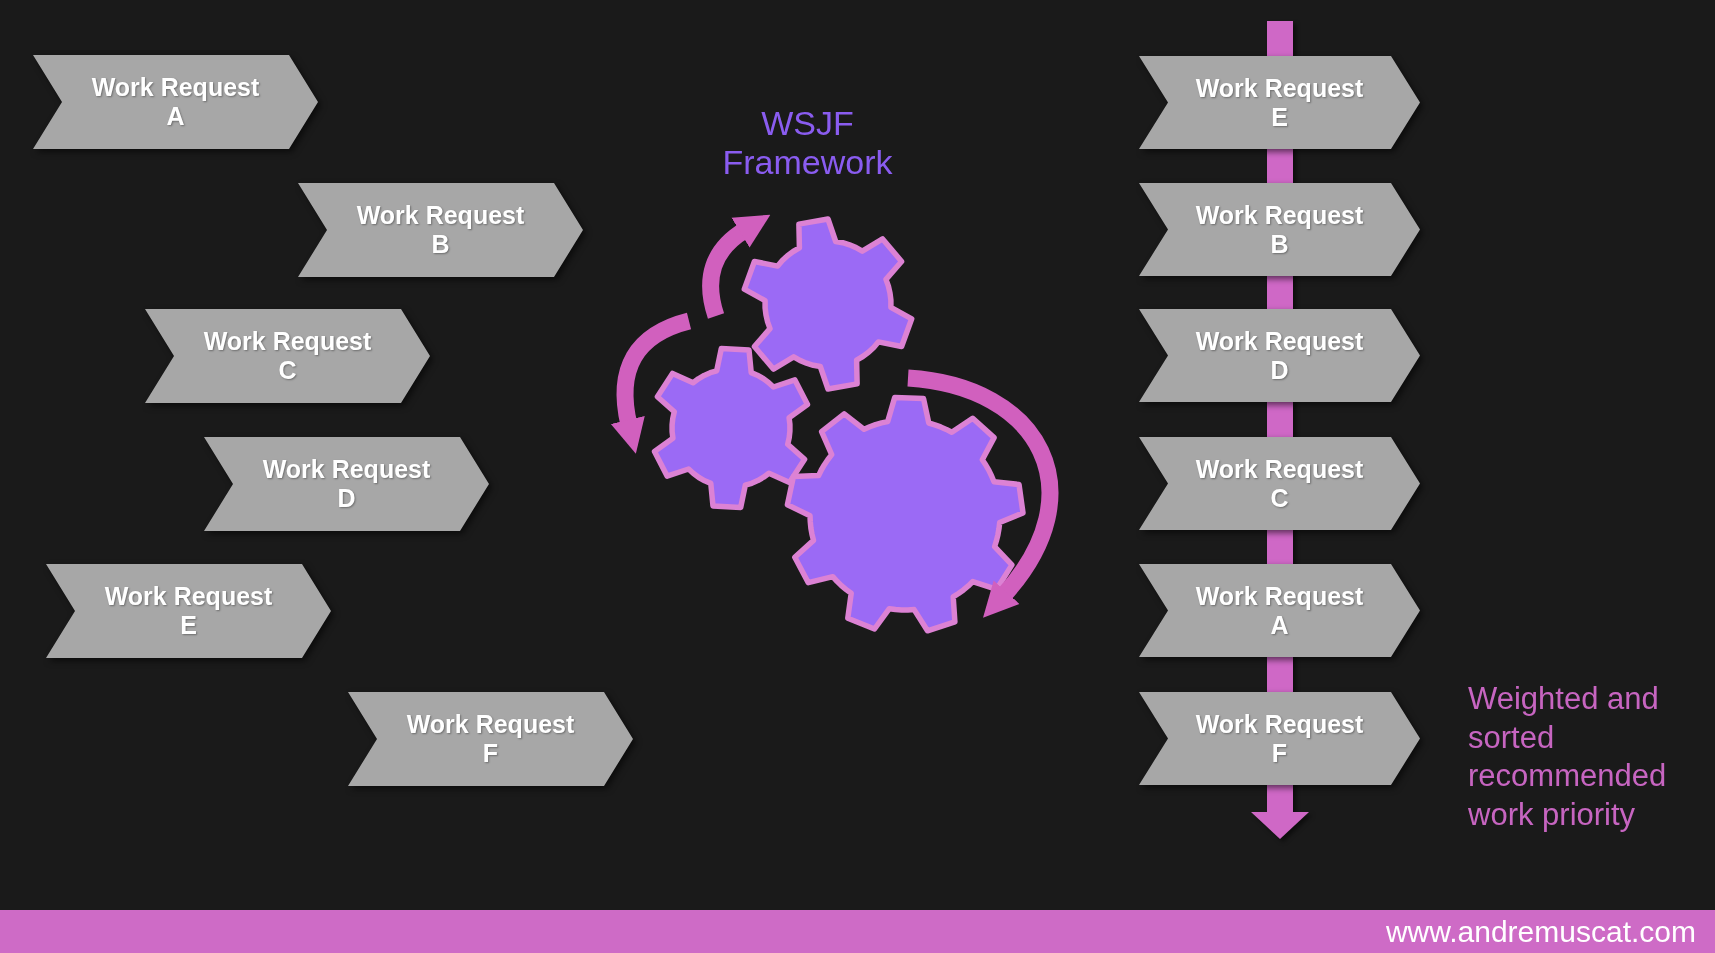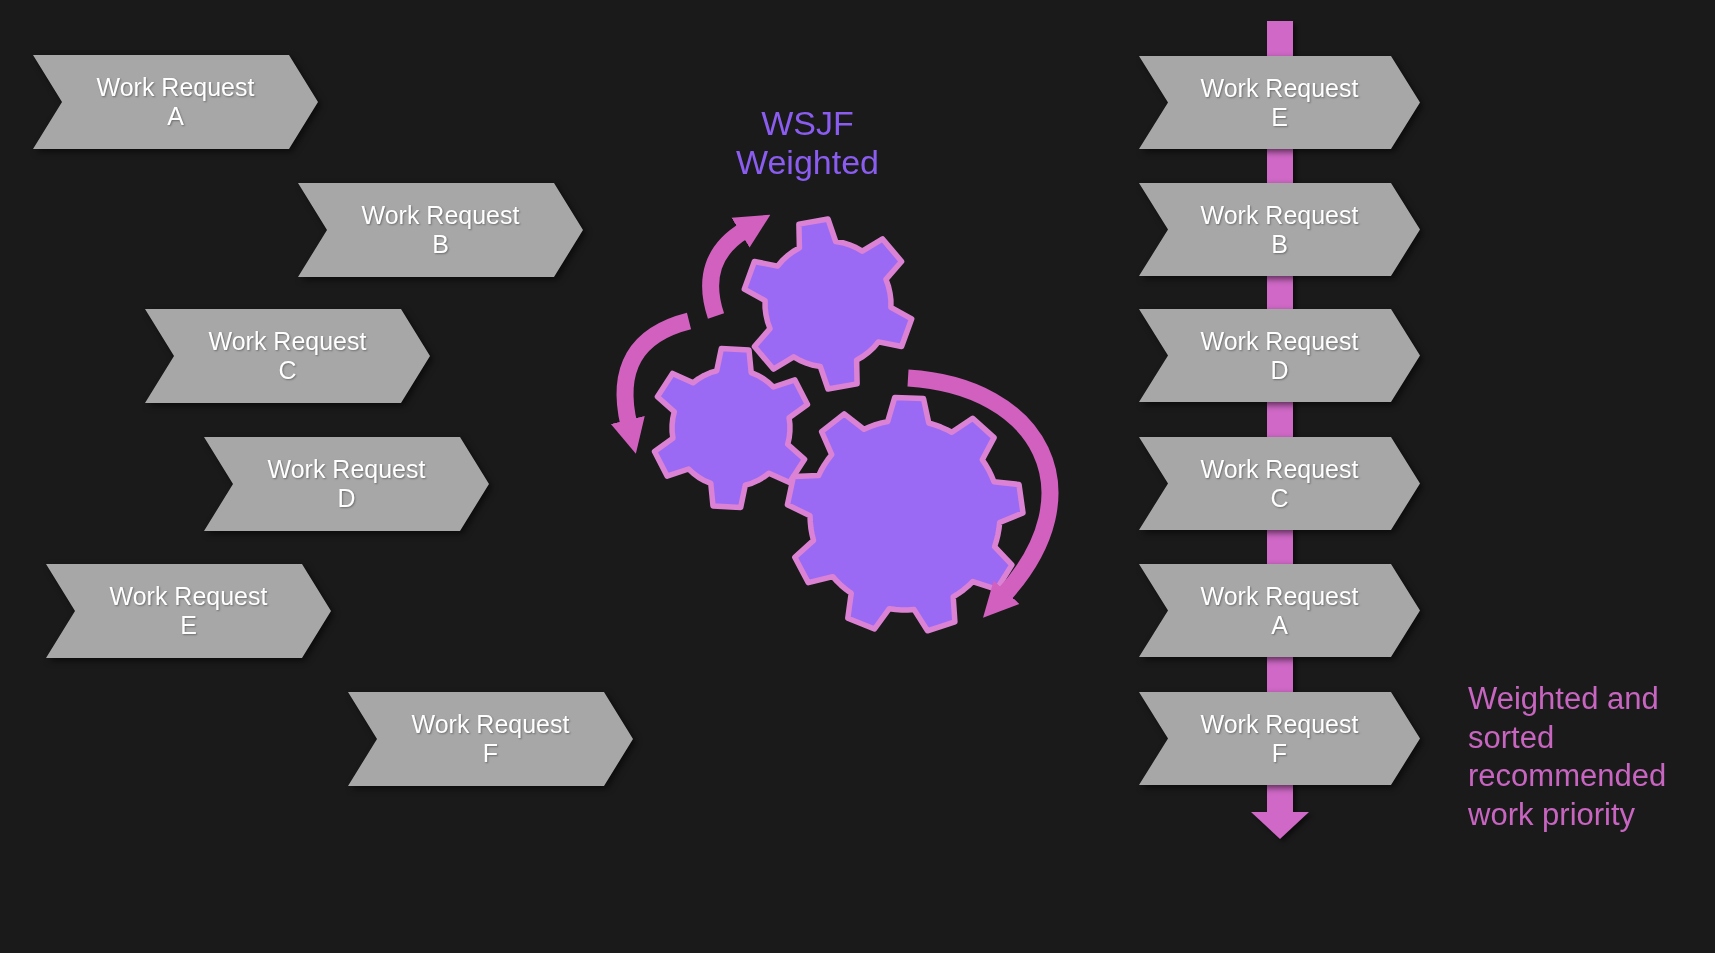--- a/index.html
+++ b/index.html
@@ -21,21 +21,21 @@
   }
   .chev-shape{
     position:absolute;inset:0;
     background:var(--chevron-gray,#A7A7A7);
     clip-path:polygon(0 0, calc(100% - 29px) 0, 100% 50%, calc(100% - 29px) 100%, 0 100%, 29px 50%);
   }
   .chev-text{
     position:absolute;inset:0;z-index:1;
     display:flex;flex-direction:column;justify-content:center;align-items:center;
     color:var(--chevron-text,#fff);
-    font-size:25px;line-height:29px;font-weight:normal;text-align:center;
+    font-size:25px;line-height:29px;font-weight:bold;text-align:center;
     text-shadow:1px 1px 2px rgba(0,0,0,0.35);
   }
   .title-block{
     position:absolute;z-index:2;left:657px;top:94px;width:301px;
     text-align:center;color:var(--title-purple,#8A5CF0);
     font-size:34px;line-height:39px;margin-top:10px;
   }
   .caption-block{
     position:absolute;z-index:2;left:1468px;top:680px;width:250px;
     color:var(--caption-pink,#C765C1);
@@ -164,23 +164,26 @@
         <div class="chev-shape"></div>
         <div class="chev-text">
           <div>Work Request</div>
           <div>F</div>
         </div>
       </div>
     </div>
 
   <div class="title-block">
     <div>WSJF</div>
-    <div>Weighted</div>
+    <div>Framework</div>
   </div>
 
   <div class="caption-block" id="caption">
       <div>Weighted and</div>
       <div>sorted</div>
       <div>recommended</div>
       <div>work priority</div>
     </div>
 
+  <div class="footer-bar">
+    <span class="footer-text">www.andremuscat.com</span>
+  </div>
 </div>
 
 </body></html>

